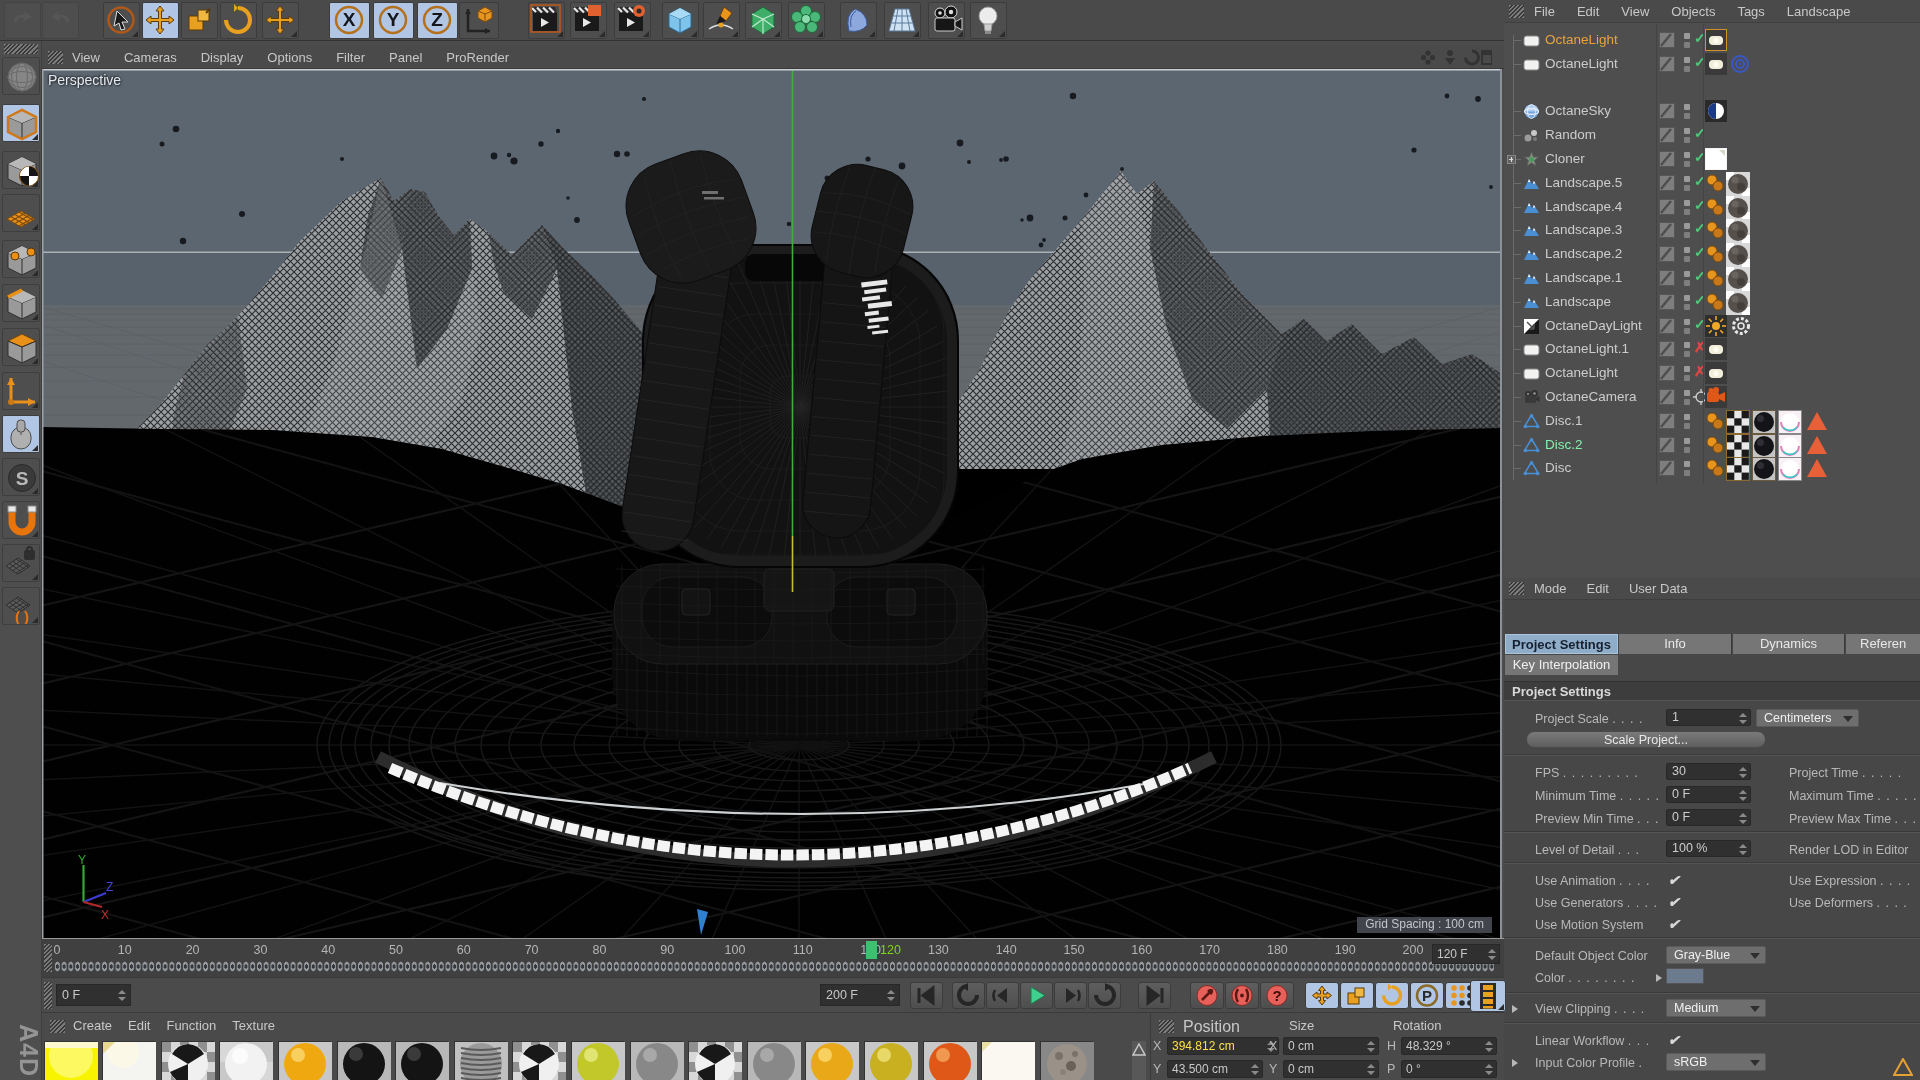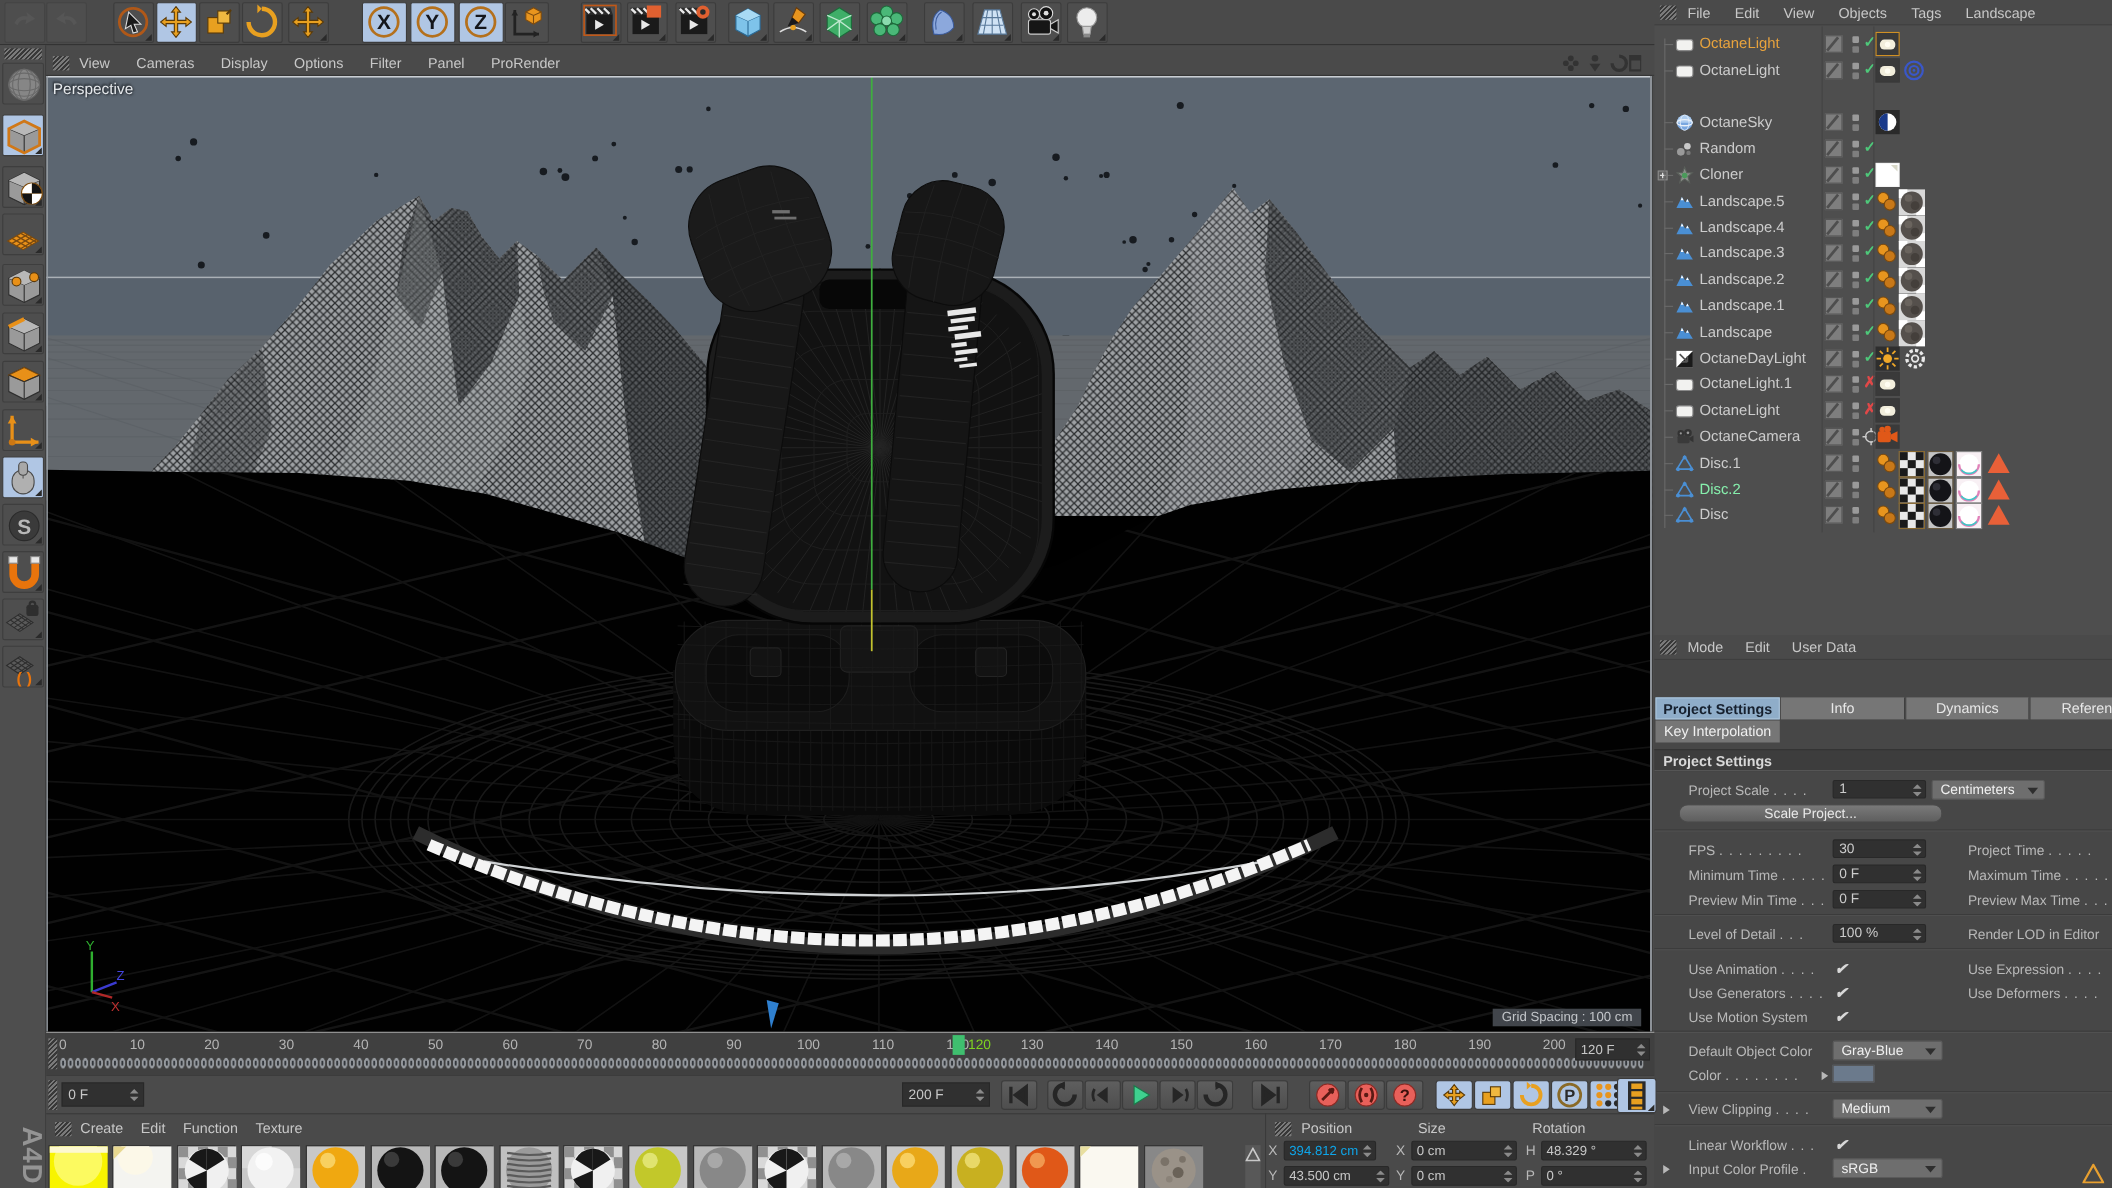--- a/index.html
+++ b/index.html
@@ -1188,21 +1188,21 @@
 <div class="abs" style="left:0;top:0;width:416px;height:22px;background:#4a4a4a;border-bottom:1px solid #3e3e3e;">
   <div class="abs hatch" style="left:5px;top:4px;width:15px;height:13px;"></div>
   <div class="abs mtext" style="left:30px;top:3px;">
     <span style="margin-right:20px;">Mode</span><span style="margin-right:20px;">Edit</span><span>User Data</span>
   </div>
 </div>
 <div class="abs" style="left:0;top:56px;width:416px;height:21px;">
 <div class="abs" style="left:1px;top:0;width:113px;height:20px;background:#8fadc9;color:#16202e;font-size:13px;font-weight:bold;text-align:center;line-height:20px;border:1px solid #aac4da;">Project Settings</div>
 <div class="abs" style="left:115px;top:0;width:113px;height:20px;background:#767676;color:#e8e8e8;font-size:13px;text-align:center;line-height:20px;border-right:1px solid #3a3a3a;">Info</div>
 <div class="abs" style="left:229px;top:0;width:112px;height:20px;background:#767676;color:#e8e8e8;font-size:13px;text-align:center;line-height:20px;border-right:1px solid #3a3a3a;">Dynamics</div>
-<div class="abs" style="left:342px;top:0;width:74px;height:20px;background:#767676;color:#e8e8e8;font-size:13px;text-align:left;padding-left:28px;line-height:20px;">Referen</div>
+<div class="abs" style="left:342px;top:0;width:74px;height:20px;background:#767676;color:#e8e8e8;font-size:13px;text-align:left;padding-left:14px;line-height:20px;">Referen</div>
 </div>
 <div class="abs" style="left:1px;top:77px;width:113px;height:20px;background:#767676;color:#f0f0f0;font-size:13px;text-align:center;line-height:20px;">Key Interpolation</div>
 <div class="abs" style="left:0;top:103px;width:416px;height:20px;background:#3d3d3d;border-top:1px solid #333;border-bottom:1px solid #555;color:#d8d8d8;font-size:13px;font-weight:bold;padding:2px 0 0 8px;">Project Settings</div>
 <div class="abs" style="left:0;top:0px;width:416px;height:502px;">
         <div class="abs" style="left:31px;top:134px;color:#b8b8b8;font-size:12.5px;white-space:nowrap;">Project Scale <span style="letter-spacing:1px;">. . . . </span></div>
         <div class="abs" style="left:162px;top:131px;width:85px;height:17px;background:#303030;border:1px solid #282828;border-radius:2px;color:#cccccc;font-size:12.5px;padding:0px 4px 0 5px;">1<svg class="abs" style="right:3px;top:3px;" width="8" height="11" viewBox="0 0 8 11">
             <path d="M4 0 L8 4 L0 4 Z M4 11 L0 7 L8 7 Z" fill="#8a8a8a"></path>
           </svg></div>
         <div class="abs" style="left:252px;top:131px;width:103px;height:18px;background:#6e6e6e;border:1px solid #5a5a5a;border-radius:2px;color:#f0f0f0;font-size:12.5px;padding:1px 4px 0 7px;">Centimeters<svg class="abs" style="right:5px;top:6px;" width="10" height="7" viewBox="0 0 10 7">
             <path d="M0 0 L10 0 L5 6 Z" fill="#2e2e2e"></path>
@@ -1522,25 +1522,25 @@
           <circle cx="30" cy="24" r="5" fill="#6a6258"></circle>
           <circle cx="22" cy="30" r="3" fill="#8a8278"></circle>
           <circle cx="34" cy="12" r="3" fill="#7a7268"></circle>
         </svg></div>
 <div class="abs" style="left:1090px;top:28px;width:14px;height:40px;background:#585858;"><svg width="14" height="14" viewBox="0 0 14 14" style="margin-top:2px;">
           <path d="M7 1 L13 12 L1 12 Z" fill="none" stroke="#c8c8c8" stroke-width="1.5"></path>
         </svg></div>
 </div>
 <div class="abs" style="left:1150px;top:1012px;width:354px;height:68px;background:#4a4a4a;border-top:1px solid #3a3a3a;border-left:1px solid #3a3a3a;">
 <div class="abs hatch" style="left:8px;top:7px;width:15px;height:13px;"></div>
-<div class="abs" style="left:32px;top:5px;color:#c8c8c8;font-size:13px;">Position</div>
+<div class="abs" style="left:32px;top:5px;color:#c8c8c8;font-size:16px;">Position</div>
 <div class="abs" style="left:138px;top:5px;color:#c8c8c8;font-size:13px;">Size</div>
 <div class="abs" style="left:242px;top:5px;color:#c8c8c8;font-size:13px;">Rotation</div>
 <div class="abs" style="left:2px;top:26px;color:#b8b8b8;font-size:12.5px;">X</div>
-      <div class="abs" style="left:16px;top:24px;width:84px;height:18px;background:#303030;border:1px solid #282828;border-radius:2px;color:#0ea5e9;font-size:12px;padding:1px 4px;">394.812 cm<svg class="abs" style="right:3px;top:3px;" width="8" height="11" viewBox="0 0 8 11">
+      <div class="abs" style="left:16px;top:24px;width:112px;height:18px;background:#303030;border:1px solid #282828;border-radius:2px;color:#fde047;font-size:12px;padding:1px 4px;">394.812 cm<svg class="abs" style="right:3px;top:3px;" width="8" height="11" viewBox="0 0 8 11">
           <path d="M4 0 L8 4 L0 4 Z M4 11 L0 7 L8 7 Z" fill="#8a8a8a"></path>
         </svg></div>
       <div class="abs" style="left:118px;top:26px;color:#b8b8b8;font-size:12.5px;">X</div>
       <div class="abs" style="left:132px;top:24px;width:96px;height:18px;background:#303030;border:1px solid #282828;border-radius:2px;color:#c8c8c8;font-size:12px;padding:1px 4px;">0 cm<svg class="abs" style="right:3px;top:3px;" width="8" height="11" viewBox="0 0 8 11">
           <path d="M4 0 L8 4 L0 4 Z M4 11 L0 7 L8 7 Z" fill="#8a8a8a"></path>
         </svg></div>
       <div class="abs" style="left:236px;top:26px;color:#b8b8b8;font-size:12.5px;">H</div>
       <div class="abs" style="left:250px;top:24px;width:96px;height:18px;background:#303030;border:1px solid #282828;border-radius:2px;color:#c8c8c8;font-size:12px;padding:1px 4px;">48.329 °<svg class="abs" style="right:3px;top:3px;" width="8" height="11" viewBox="0 0 8 11">
           <path d="M4 0 L8 4 L0 4 Z M4 11 L0 7 L8 7 Z" fill="#8a8a8a"></path>
         </svg></div>

